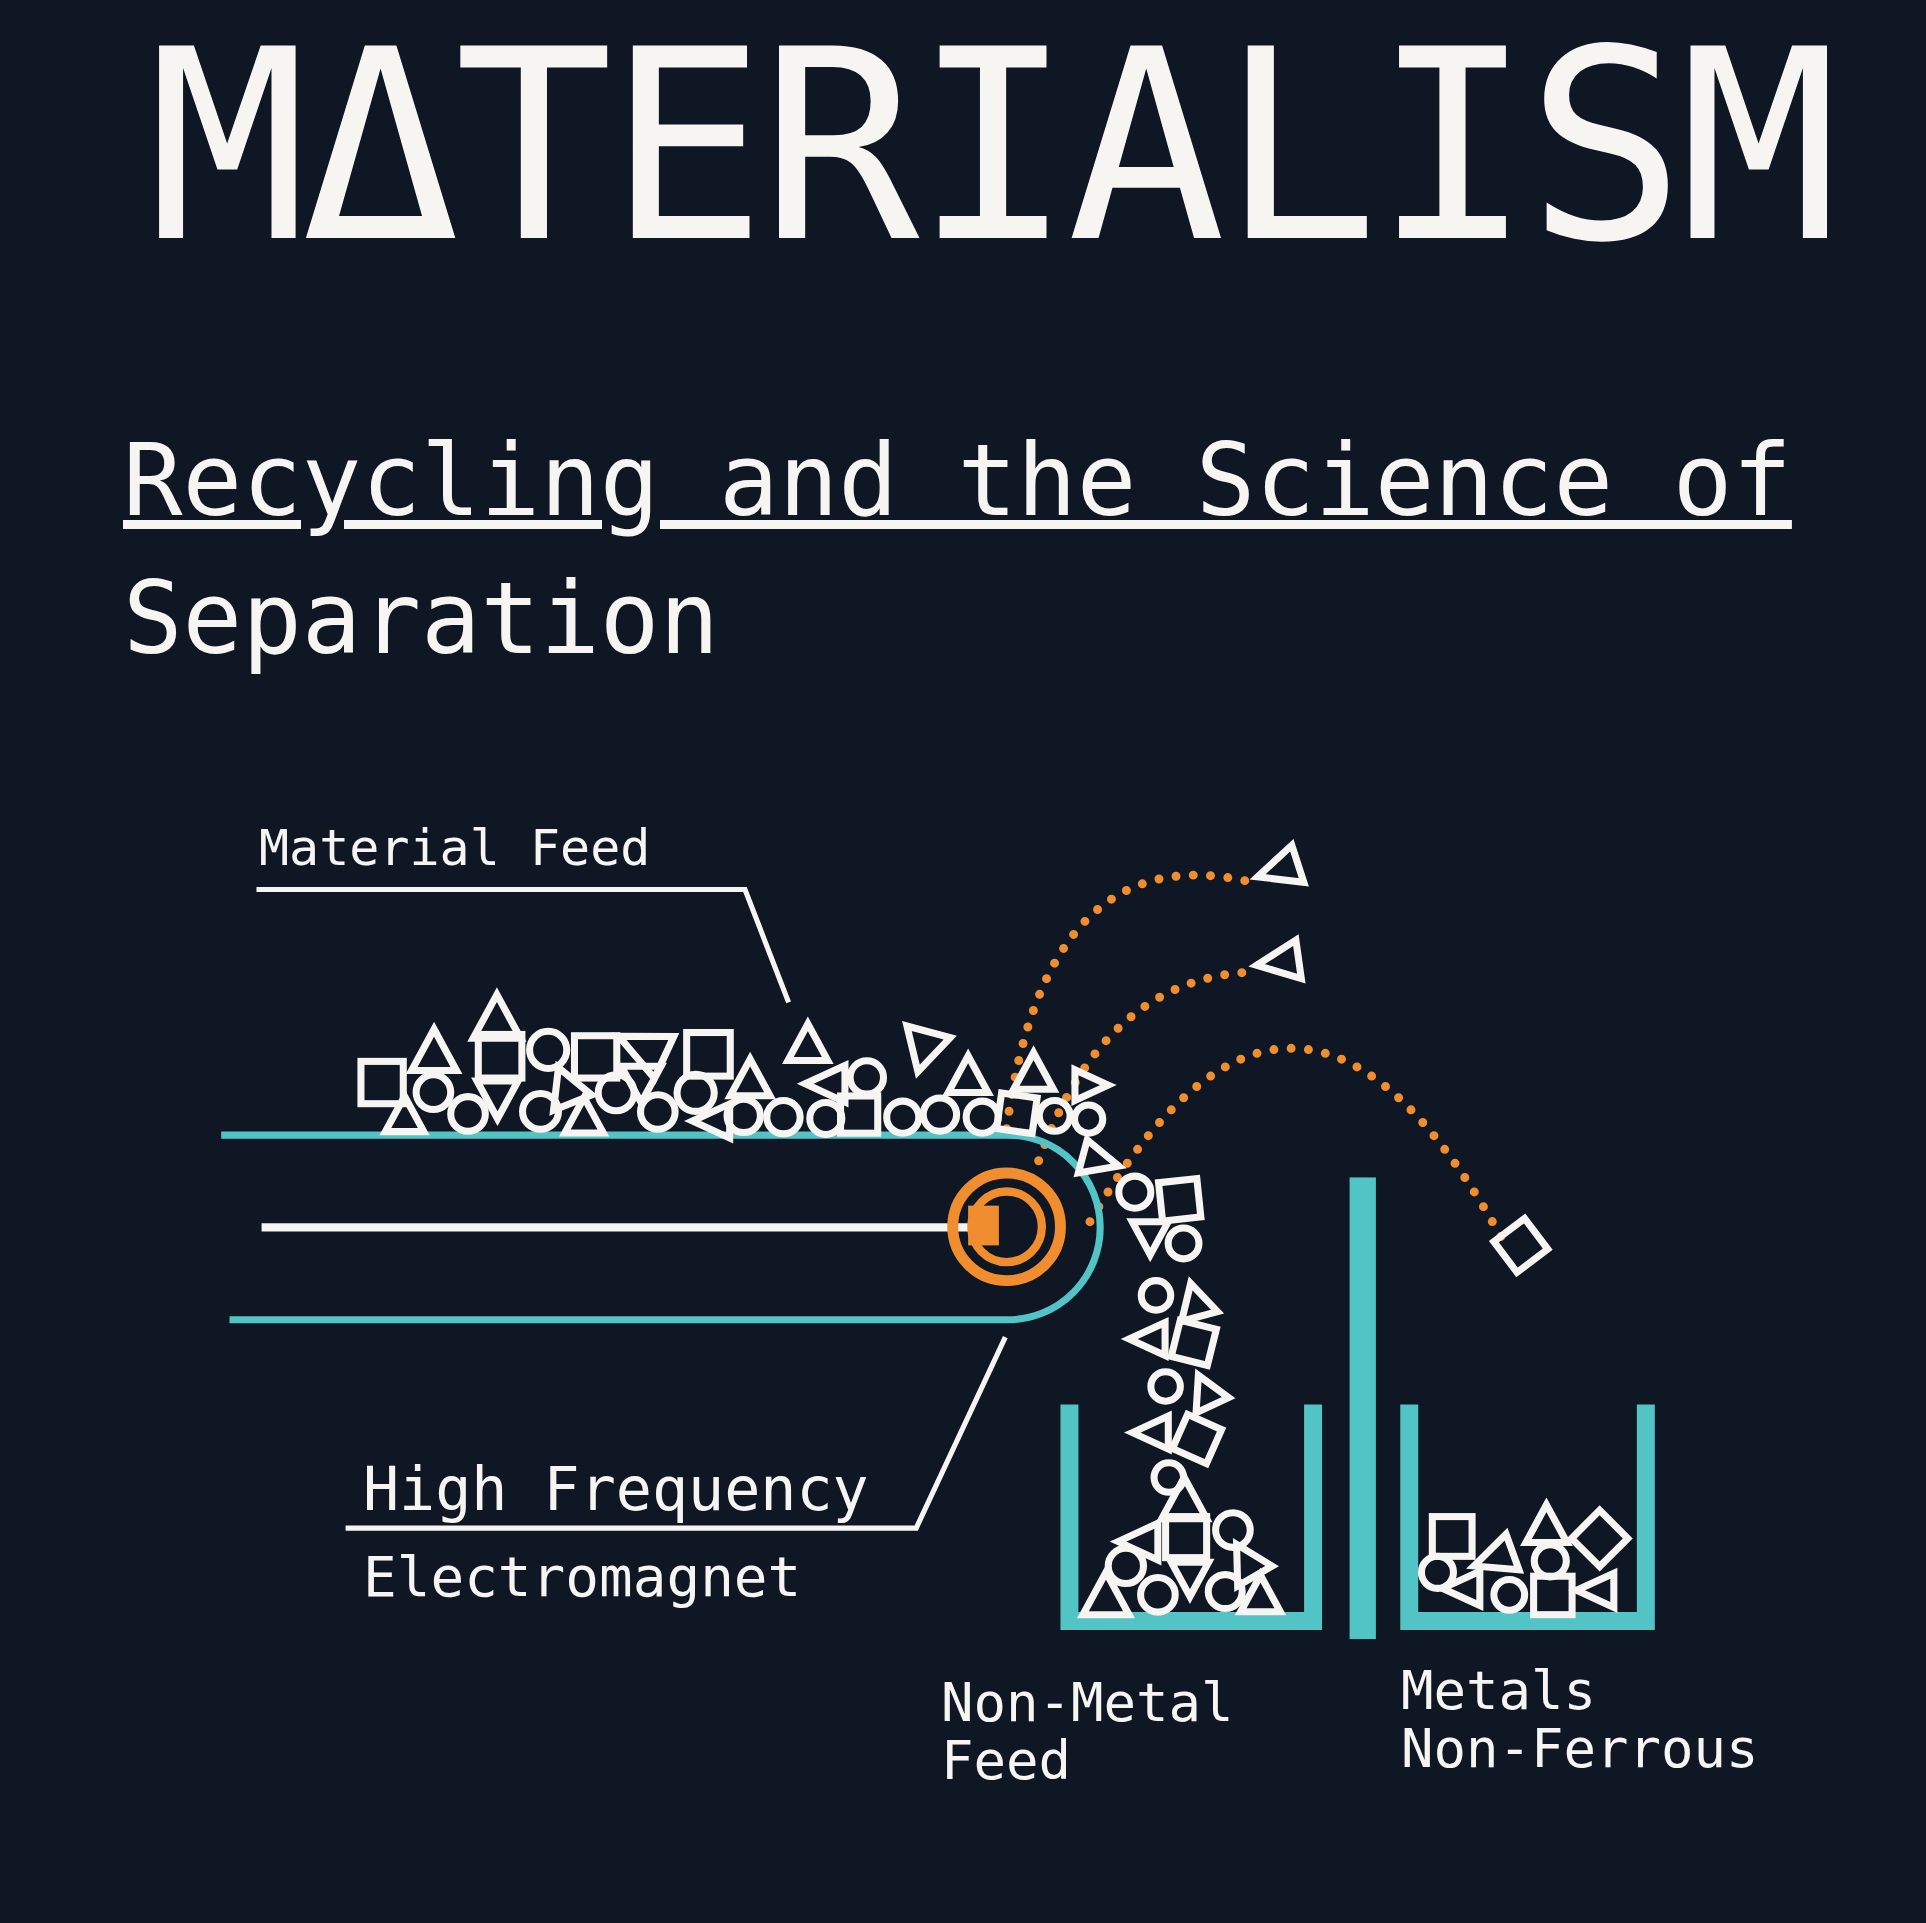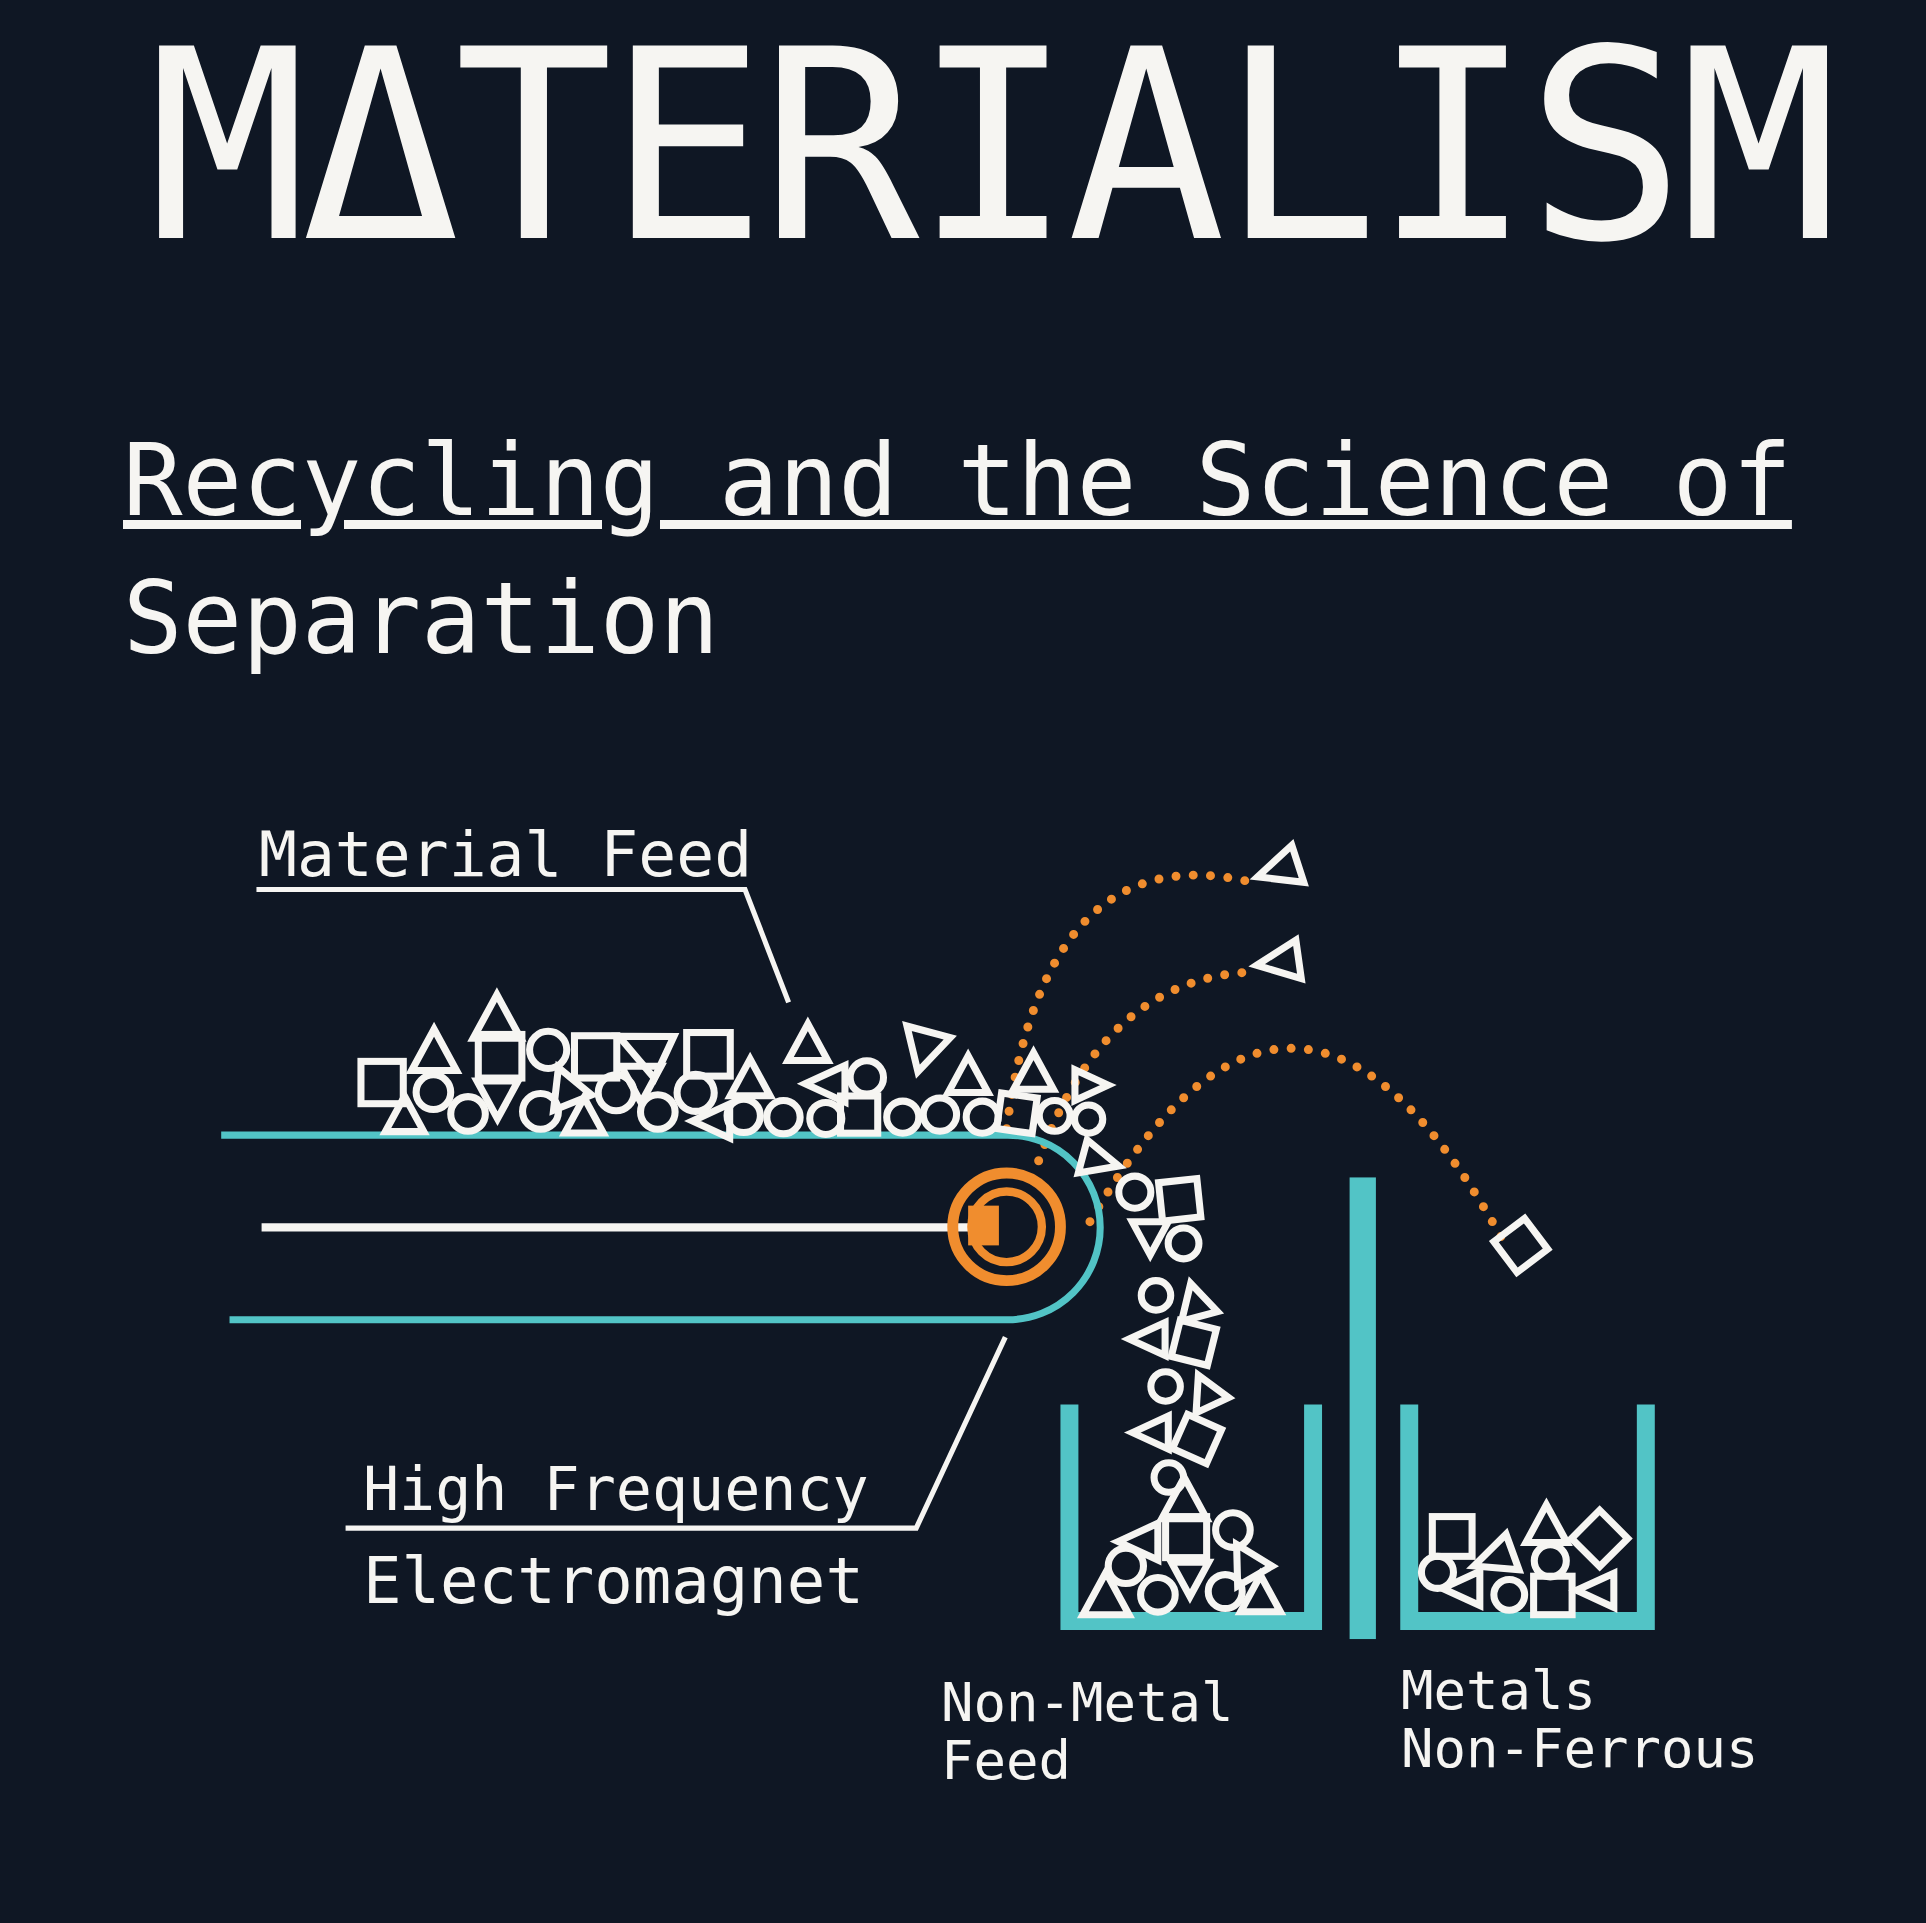--- a/index.html
+++ b/index.html
@@ -17,24 +17,24 @@
     letter-spacing:-5.8px; color:var(--white); font-weight:normal;margin-left:25px;
   }
   #episode{
     left:128px; top:265px; font-size:103px; line-height:1; color:var(--orange);
   }
   .subtitle{
     left:123px; font-size:99px; line-height:1; color:var(--white);
   }
   #subtitle1{top:431px;text-decoration:underline;}
   #subtitle2{top:569px;}
-  .diagram-label{ color:var(--white); font-size:63px; line-height:1; }
+  .diagram-label{ color:var(--white); font-size:50px; line-height:1; }
   #label-material-feed{left:259px; top:823px;}
   #label-hf1{left:363px; top:1459px; font-size:60px;}
-  #label-hf2{left:363px; top:1549px; font-size:64px;}
+  #label-hf2{left:363px; top:1549px; font-size:56px;}
   .bin-label{ color:var(--white); font-size:54px; line-height:58px; }
   #label-bin1{left:941px; top:1662px; width:385px; text-align:left;margin-top:12px;}
   #label-bin2{left:1401px; top:1662px; text-align:left;}
   #diagram-svg{position:absolute; left:0; top:0;}
   .leader{stroke:var(--white); stroke-width:8; fill:none;}
   .arc-dotted{stroke:var(--orange); stroke-width:14; fill:none;
     stroke-linecap:round; stroke-dasharray:0 27;}
   .belt{stroke:var(--teal); stroke-width:11; fill:none;}
   .axle{stroke:var(--white); stroke-width:13; fill:none;}
   .magnet-ring{stroke:var(--orange); fill:none;}

